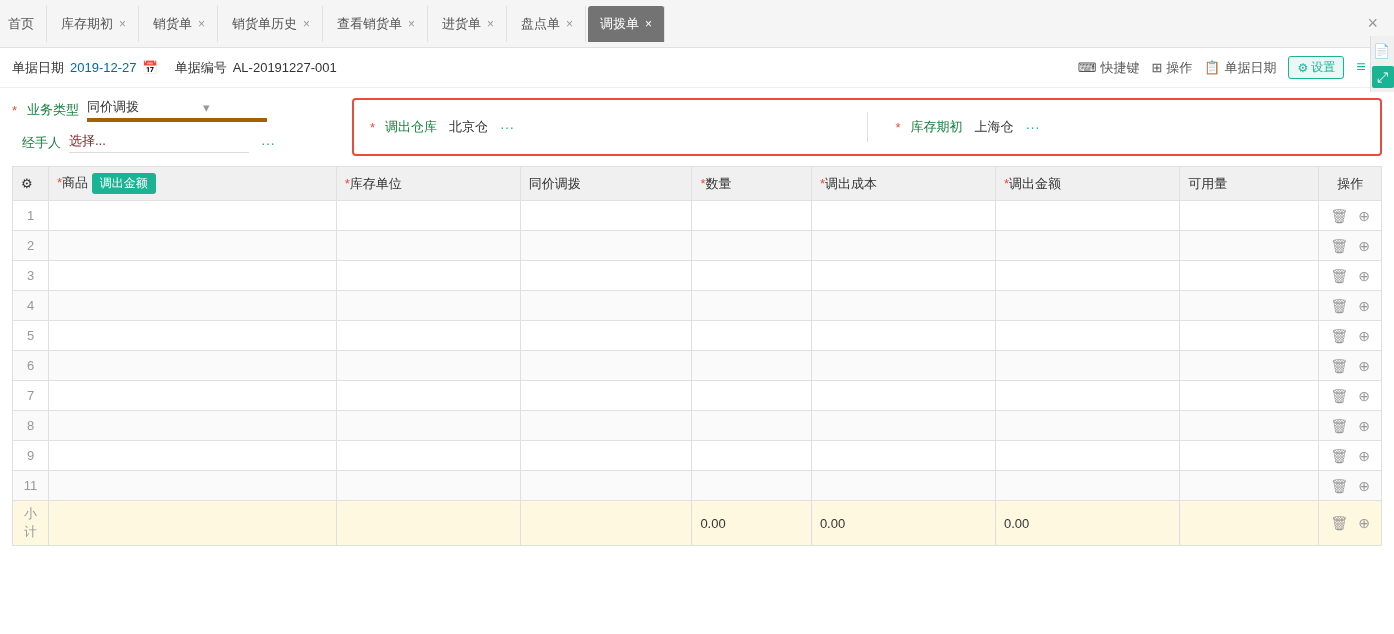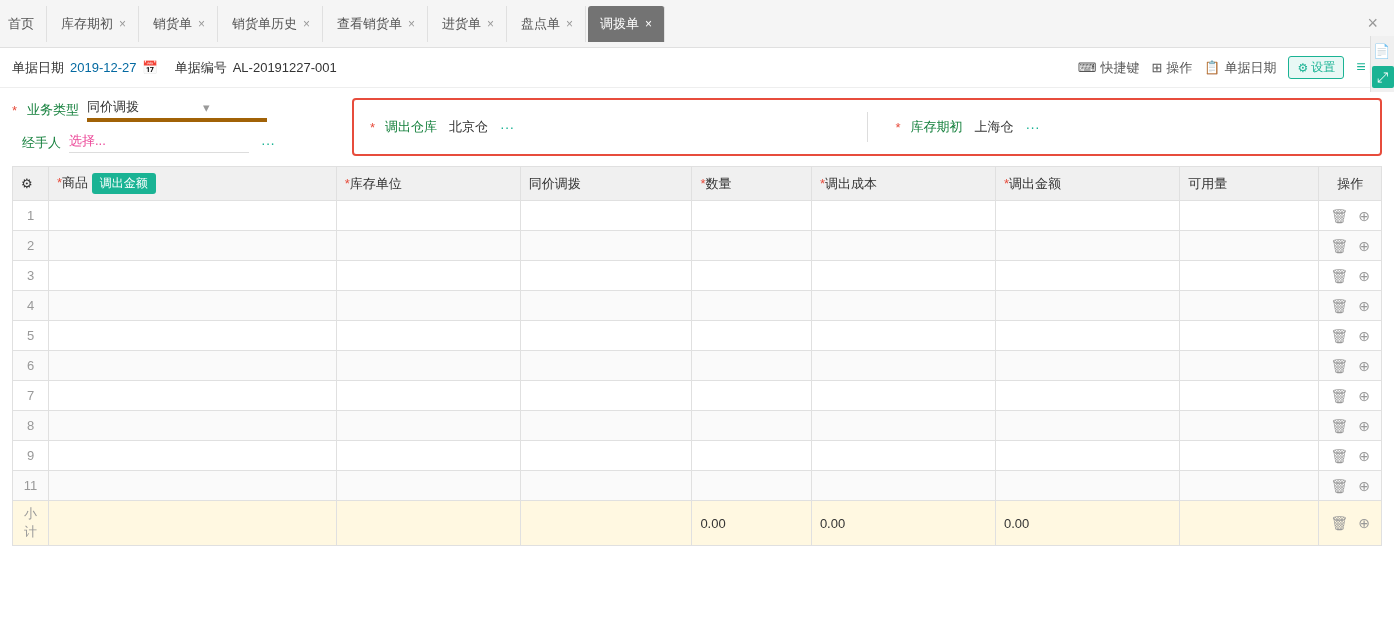--- a/index.html
+++ b/index.html
@@ -116,21 +116,21 @@
       color: #e74c3c;
       margin-right: 2px;
     }
     .field-select {
       display: flex;
       align-items: center;
       gap: 4px;
       cursor: pointer;
     }
     .field-placeholder {
-      color: #ec4899;
+      color: #7f1d1d;
     }
     .dots-btn {
       color: #1ab394;
       cursor: pointer;
       font-size: 14px;
       margin-left: 4px;
     }
     .dropdown-arrow {
       color: #999;
       cursor: pointer;

